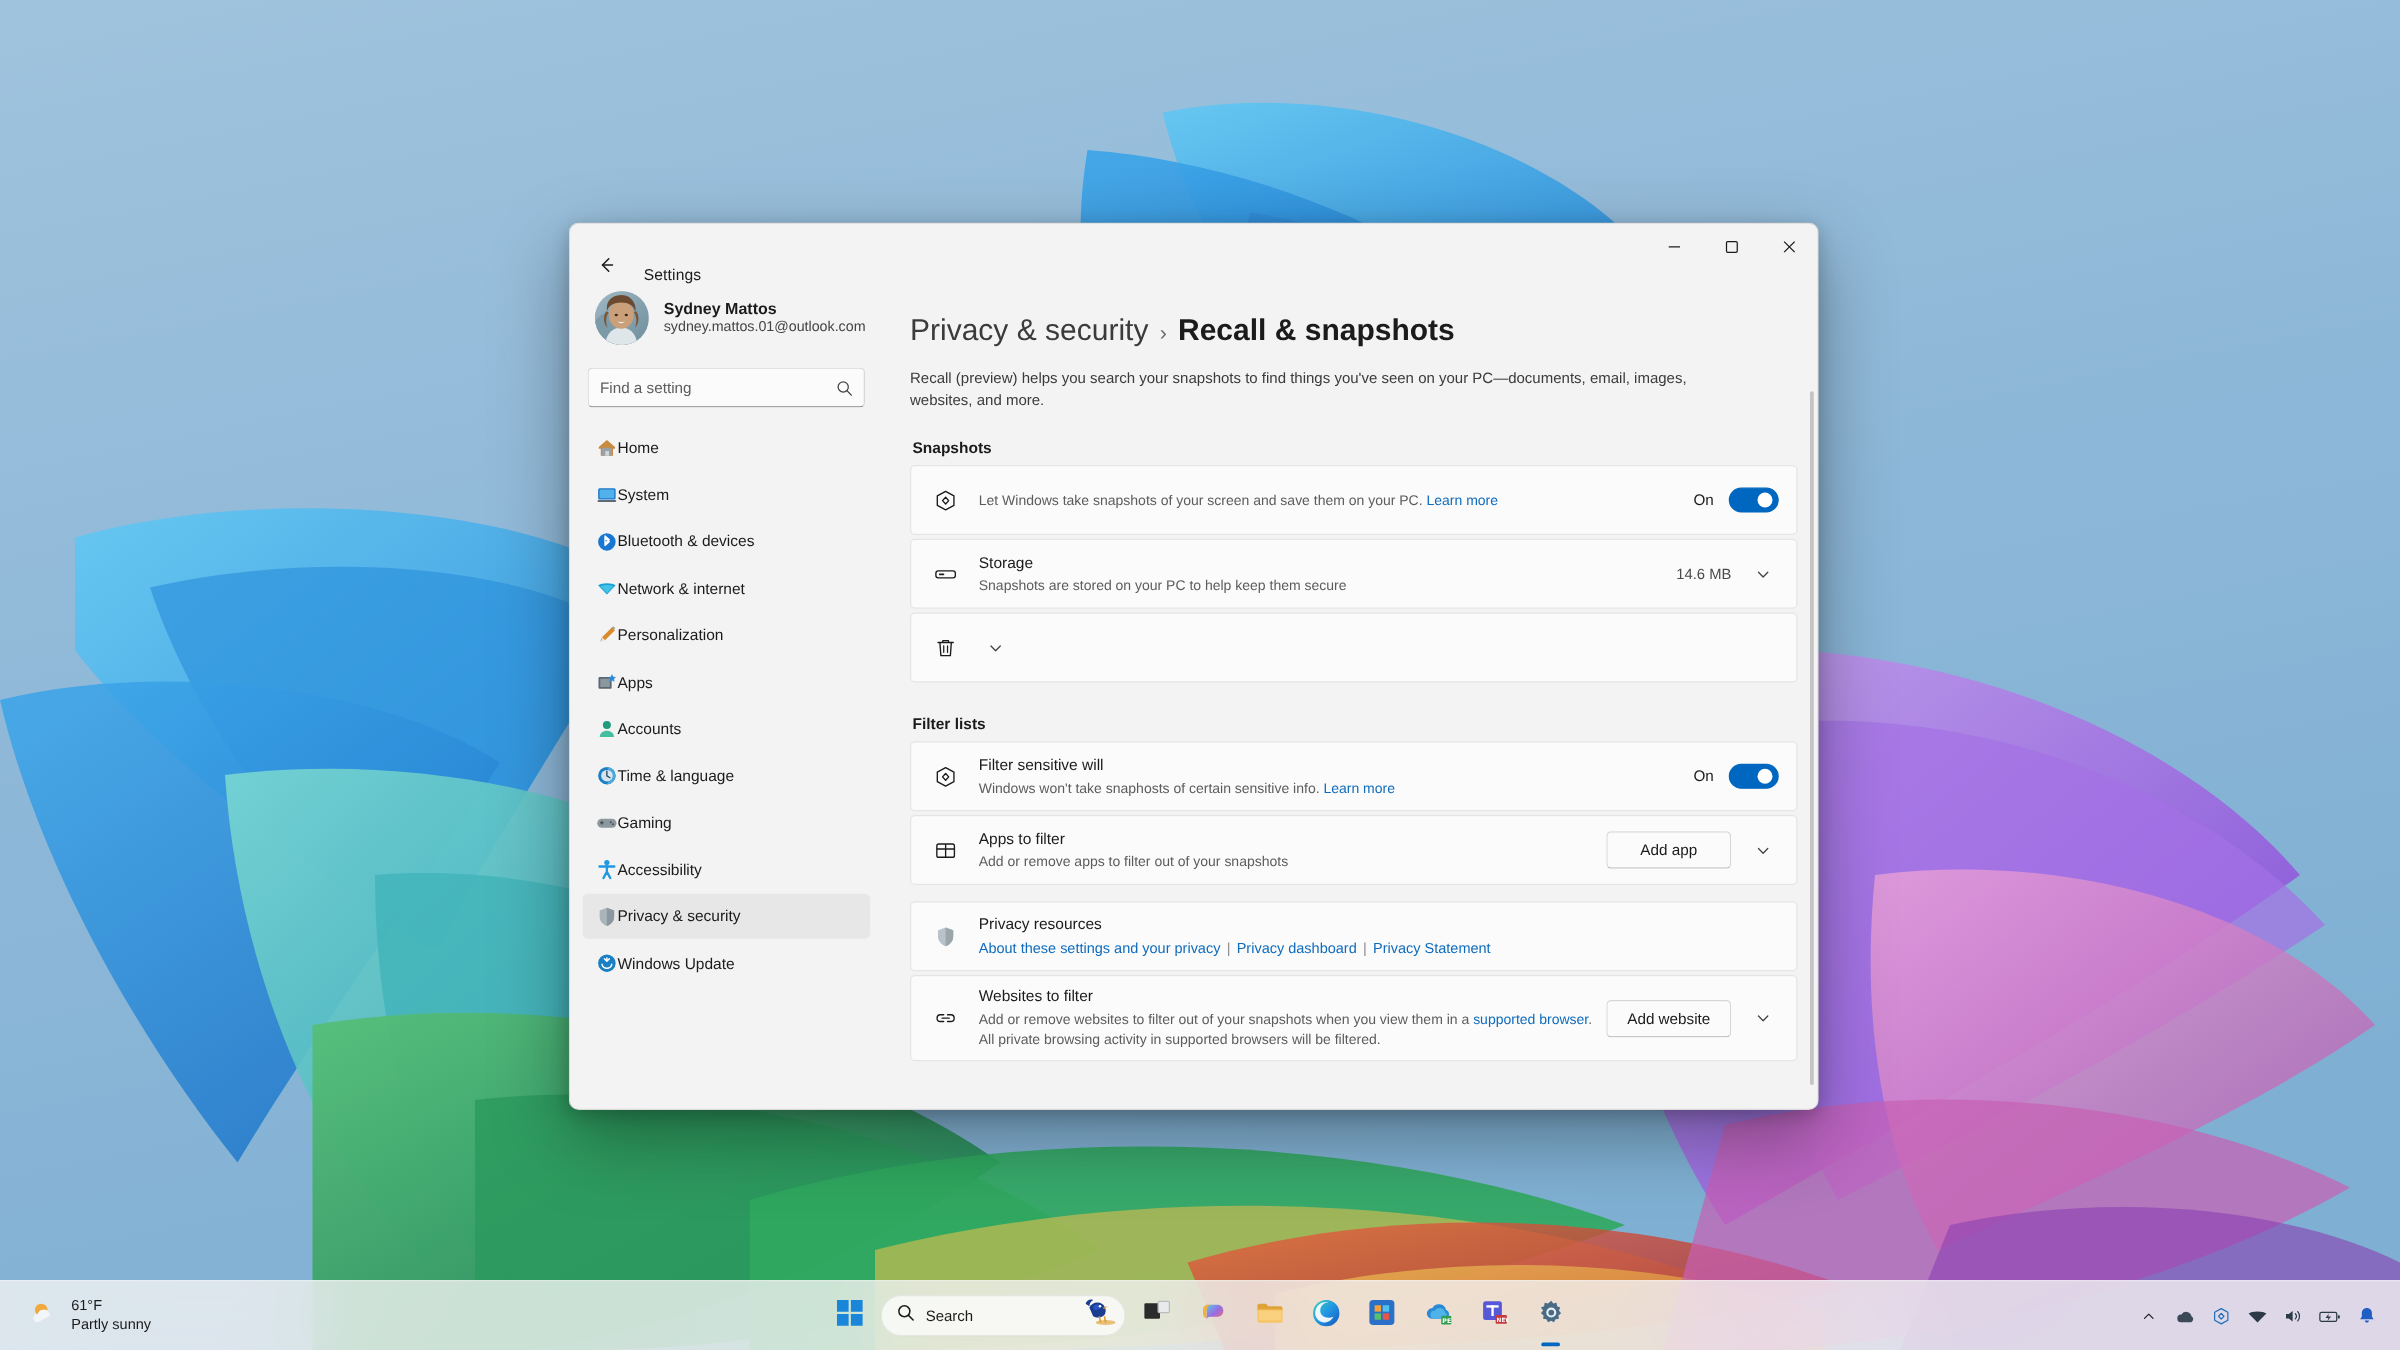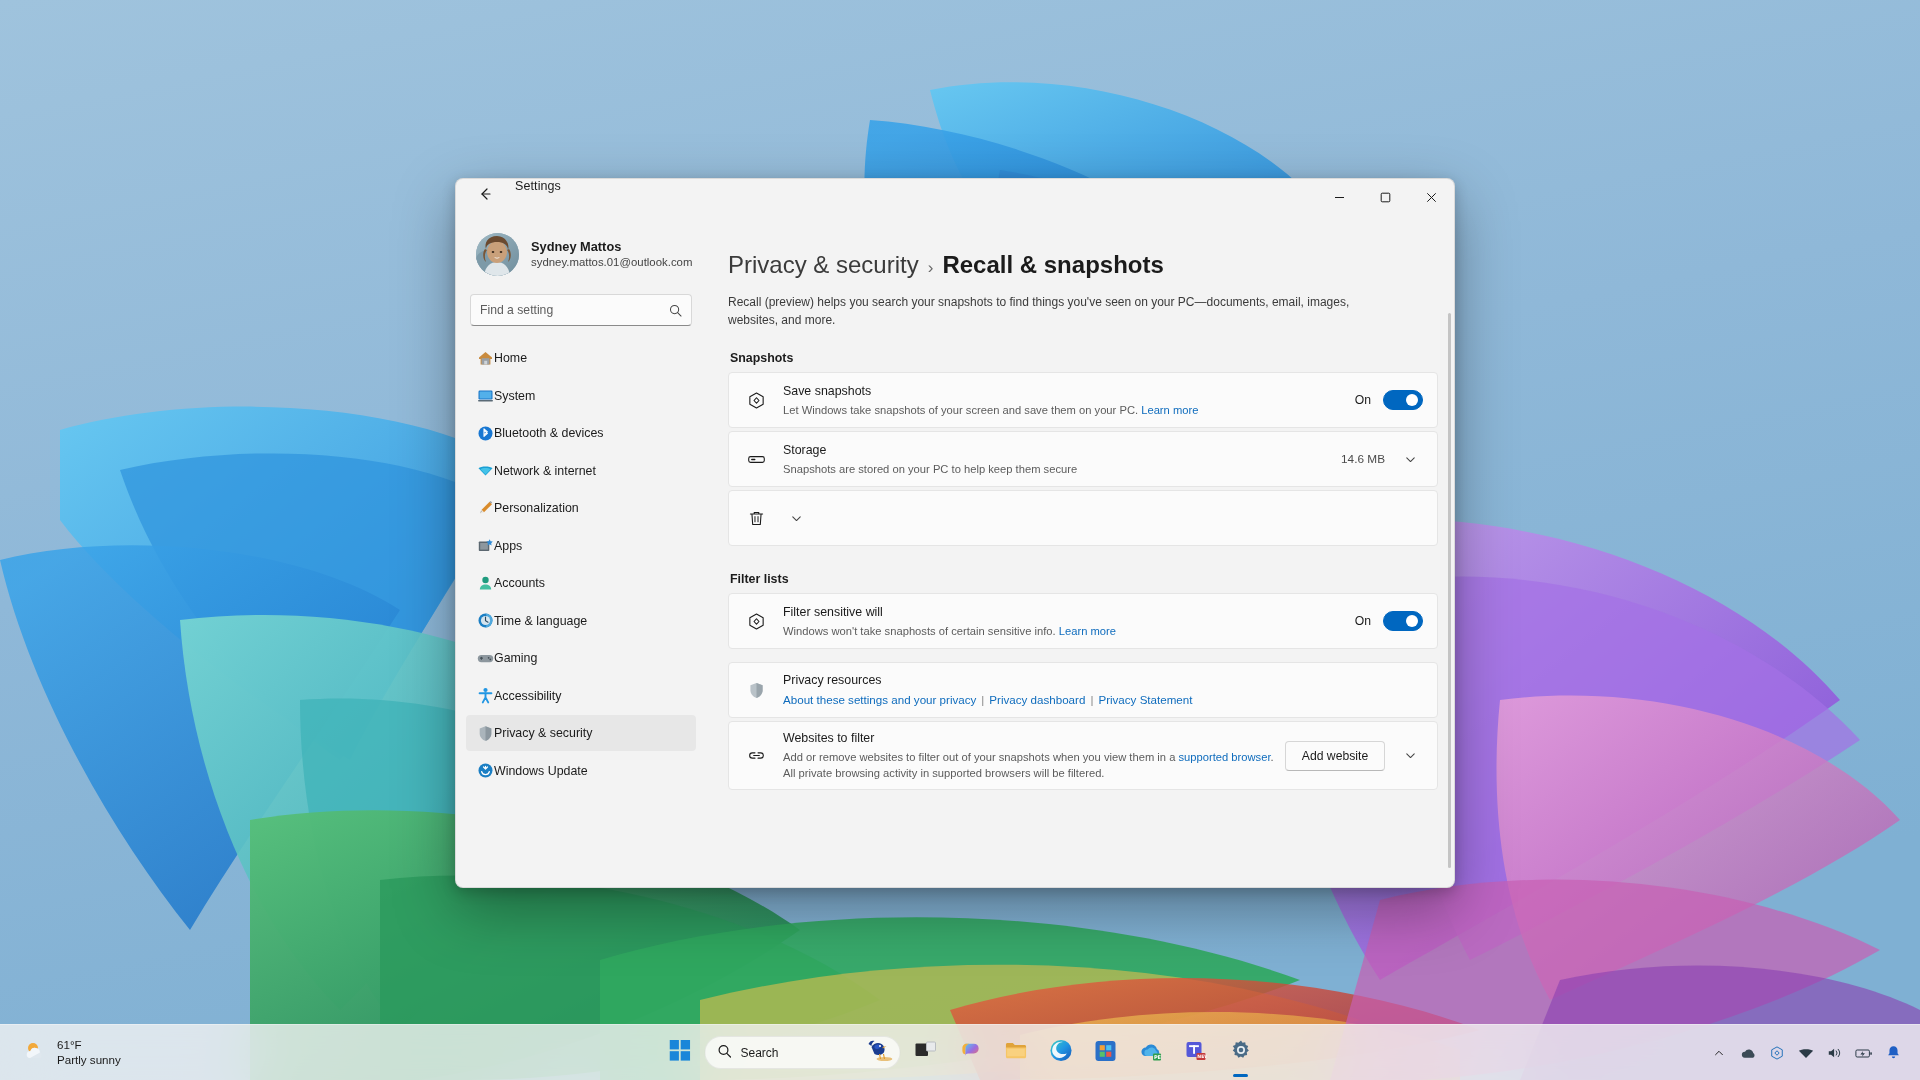--- a/index.html
+++ b/index.html
@@ -24,21 +24,21 @@
     box-shadow: 0 22px 60px rgba(0,0,0,0.34), 0 4px 14px rgba(0,0,0,0.20);
     z-index: 10;
     overflow: hidden;
     border: 1px solid rgba(0,0,0,0.10);
     display: flex; flex-direction: column;
   }
 
   
   .titlebar {
     height: 48px; flex: none;
-    display: flex; align-items: flex-start;
+    display: flex; align-items: flex-end;
     padding-left: 12px;
     position: relative;
   }
   .back-btn {
     width: 34px; height: 30px;
     display: flex; align-items: center; justify-content: center;
     border-radius: 4px; cursor: pointer;
     color: #1b1b1b;
   }
   .titlebar-title {
@@ -533,21 +533,20 @@
       <div class="section-title">Snapshots</div>
 
       <div class="card">
         <span class="card-ico">
           <svg width="19" height="19" viewBox="0 0 20 20" fill="none">
             <path d="M10 2.2L17 6v8l-7 3.8L3 14V6Z" stroke="currentColor" stroke-width="1.15" stroke-linejoin="round"></path>
             <path d="M10 7.1L12.6 10 10 12.9 7.4 10Z" stroke="currentColor" stroke-width="1.15" stroke-linejoin="round"></path>
           </svg>
         </span>
         <div class="card-text">
-          <div class="card-title">Save snapshots</div>
           <div class="card-sub">
             <span>Let Windows take snapshots of your screen and save them on your PC.</span>
             <a class="inline-link" href="#">Learn more</a>
           </div>
         </div>
         <div class="card-right">
           <span class="toggle-label">On</span>
           <div class="toggle">
               <span class="knob"></span>
             </div>
@@ -610,20 +609,40 @@
           </div>
         </div>
         <div class="card-right">
           <span class="toggle-label">On</span>
           <div class="toggle">
               <span class="knob"></span>
             </div>
         </div>
       </div>
 
+      <div class="card">
+        <span class="card-ico">
+          <svg width="19" height="19" viewBox="0 0 20 20" fill="none">
+            <rect x="2.6" y="4.4" width="14.8" height="11.2" rx="1.6" stroke="currentColor" stroke-width="1.15"></rect>
+            <path d="M10 4.4v11.2M2.6 8.6h14.8" stroke="currentColor" stroke-width="1.15"></path>
+          </svg>
+        </span>
+        <div class="card-text">
+          <div class="card-title">Apps to filter</div>
+          <div class="card-sub">Add or remove apps to filter out of your snapshots</div>
+        </div>
+        <div class="card-right">
+          <button class="pill-btn">Add app</button>
+          <span class="chev">
+            <svg width="13" height="13" viewBox="0 0 14 14" fill="none">
+                <path d="M3 5.2L7 9.2l4-4" stroke="currentColor" stroke-width="1.15" stroke-linecap="round" stroke-linejoin="round"></path>
+              </svg>
+          </span>
+        </div>
+      </div>
 
       <div class="card" style="margin-top:13px;">
         <span class="card-ico">
           <svg width="19" height="19" viewBox="0 0 20 20">
             <path d="M10 2l6.4 2.4v5.3c0 4.4-3.4 7.1-6.4 8.2-3-1.1-6.4-3.8-6.4-8.2V4.4Z" fill="#b9c2c8"></path>
             <path d="M10 2l6.4 2.4v5.3c0 4.4-3.4 7.1-6.4 8.2Z" fill="#9aa5ac"></path>
           </svg>
         </span>
         <div class="card-text">
           <div class="card-title">Privacy resources</div>

